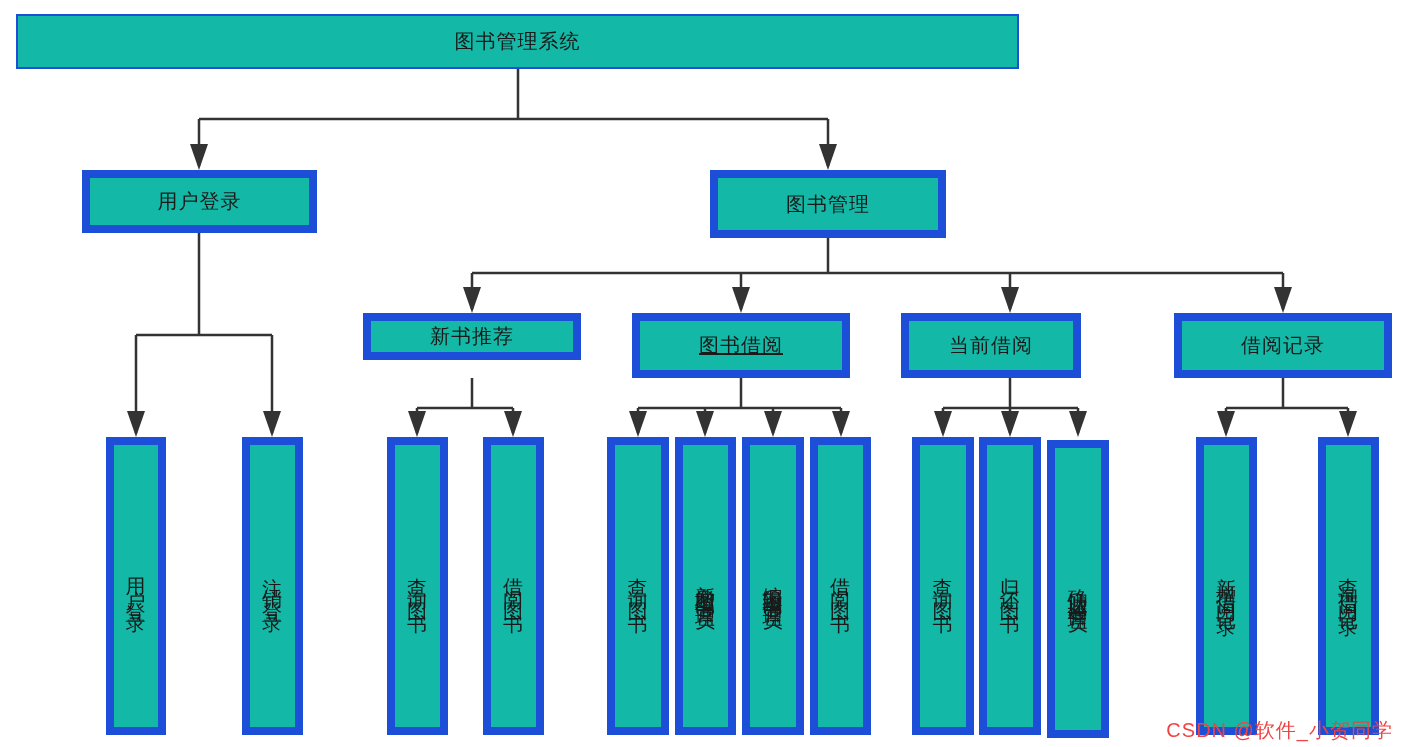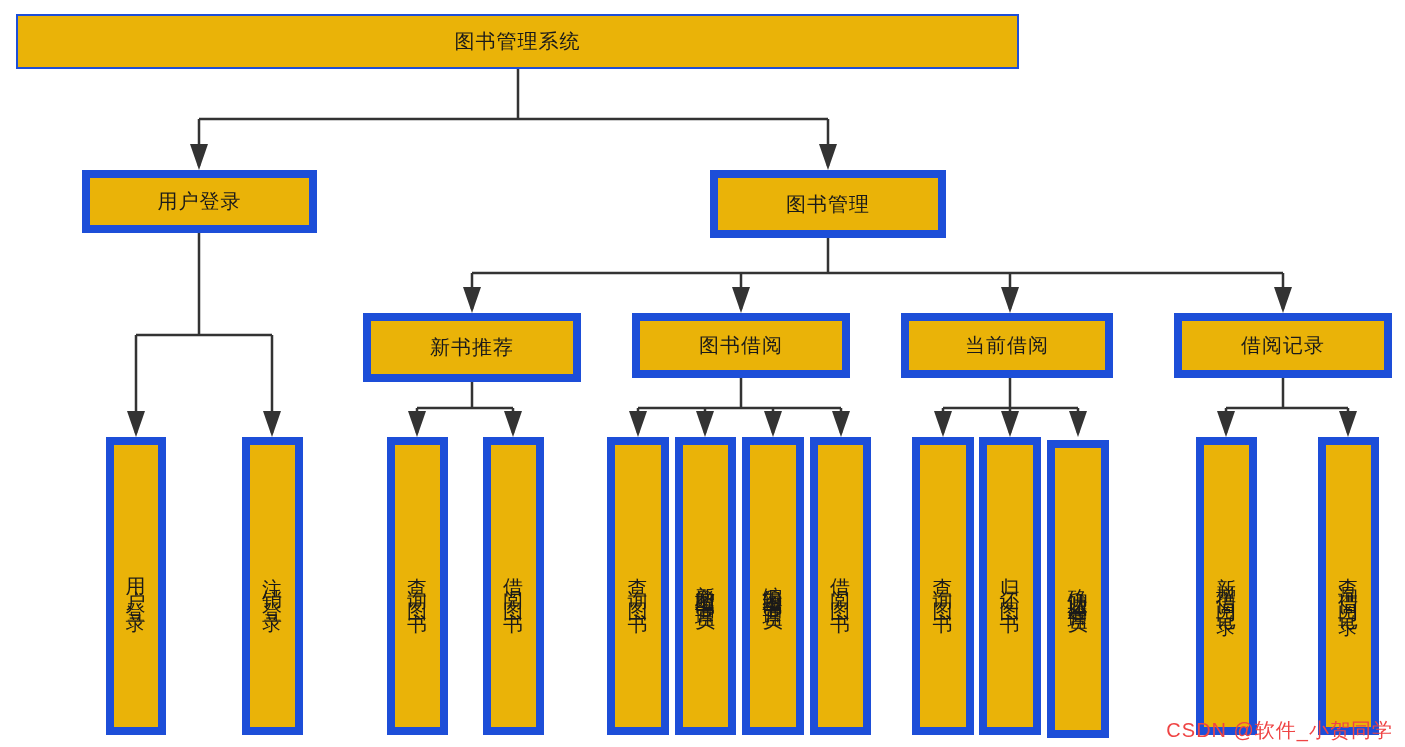--- a/index.html
+++ b/index.html
@@ -9,21 +9,21 @@
     height: 747px;
     background: #ffffff;
     font-family: "Liberation Sans", "DejaVu Sans", sans-serif;
     color: #1a1a1a;
     overflow: hidden;
   }
   .wires { position: absolute; left: 0; top: 0; }
   .node {
     position: absolute;
     box-sizing: border-box;
-    background: #eab308;
+    background: #14b8a6;
     border: 8px solid #1d4ed8;
     display: flex;
     align-items: center;
     justify-content: center;
   }
   .node.root { border-width: 2px; }
   .hlabel {
     font-size: 20px;
     letter-spacing: 1px;
     color: #1a1a1a;
@@ -99,27 +99,27 @@
     <span class="hlabel">图书管理系统</span>
   </div>
 
   <div class="node" style="left:82px; top:170px; width:235px; height:63px;">
     <span class="hlabel">用户登录</span>
   </div>
   <div class="node" style="left:710px; top:170px; width:236px; height:68px;">
     <span class="hlabel">图书管理</span>
   </div>
 
-  <div class="node" style="left:363px; top:313px; width:218px; height:69px;">
+  <div class="node" style="left:363px; top:313px; width:218px; height:47px;">
     <span class="hlabel">新书推荐</span>
   </div>
-  <div class="node" style="left:632px; top:313px; width:218px; height:65px;">
+  <div class="node" style="left:632px; top:313px; width:218px; height:65px;text-decoration:underline;">
     <span class="hlabel">图书借阅</span>
   </div>
-  <div class="node" style="left:901px; top:313px; width:212px; height:65px;">
+  <div class="node" style="left:901px; top:313px; width:180px; height:65px;">
     <span class="hlabel">当前借阅</span>
   </div>
   <div class="node" style="left:1174px; top:313px; width:218px; height:65px;">
     <span class="hlabel">借阅记录</span>
   </div>
 
   <div class="node" style="left:106px; top:437px; width:60px; height:298px;">
     <span class="vlabel">用户登录</span>
   </div>
   <div class="node" style="left:242px; top:437px; width:61px; height:298px;">

